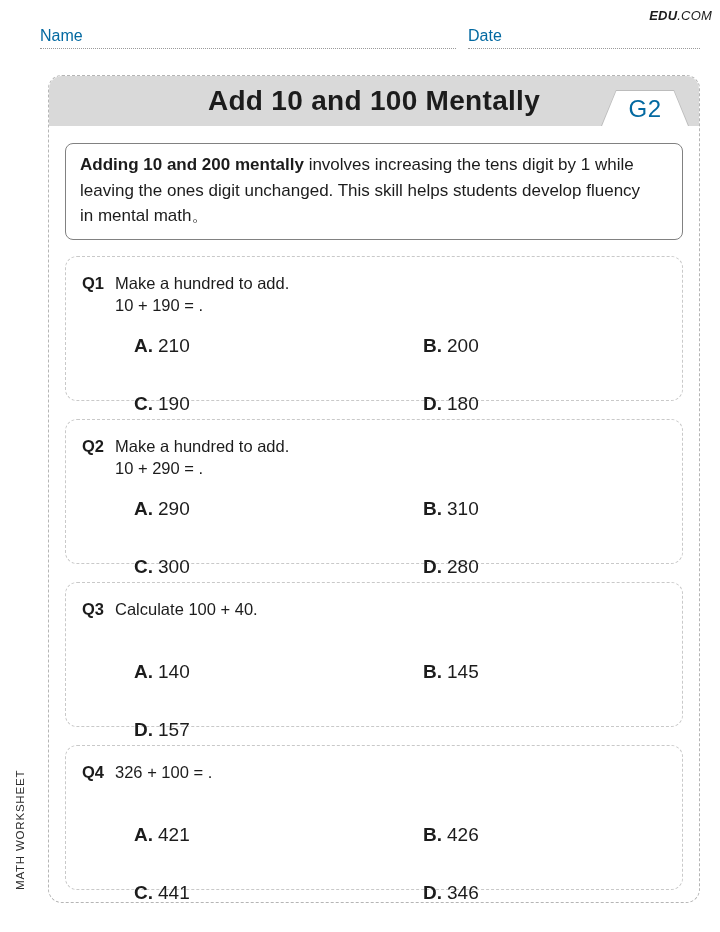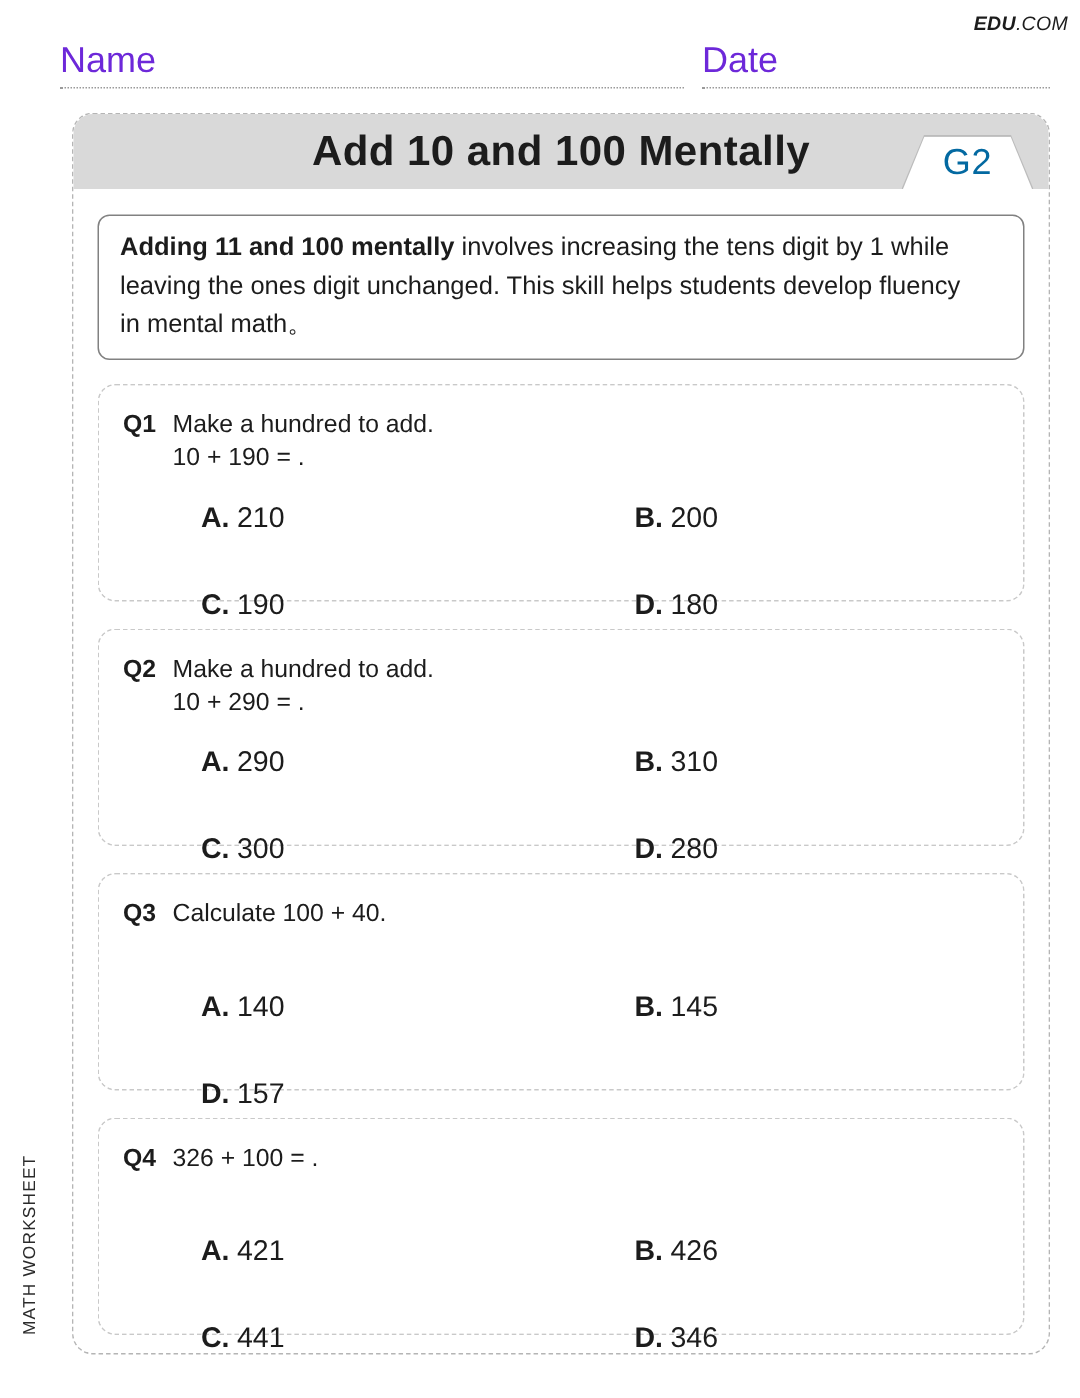--- a/index.html
+++ b/index.html
@@ -22,21 +22,21 @@
   .fields-row {
     position: absolute; top: 27px; left: 40px; width: 660px;
     display: flex; gap: 12px;
   }
   .field {
     border-bottom: 1px dotted #9a9a9a;
     padding-bottom: 3px;
   }
   .field-name { width: 416px; }
   .field-date { flex: 1; }
-  .field-label { font-size: 24px; color: #6d28d9; }
+  .field-label { font-size: 16px; color: #0369a1; }
 
   
   .sheet {
     position: absolute; left: 48px; top: 75px; width: 652px; height: 828px;
     border: 1px dashed #b5b5b5; border-radius: 14px; background: #fff;
   }
   .sheet-header {
     height: 50px; background: #d9d9d9; border-radius: 13px 13px 0 0;
     display: flex; align-items: center; justify-content: center;
     position: relative;
@@ -109,21 +109,21 @@
 <div class="sheet">
 
   <div class="sheet-header">
     <div class="title">Add 10 and 100 Mentally</div>
     <div class="badge-outer">
       <div class="badge-inner">G2</div>
     </div>
   </div>
 
   <div class="intro">
-    <span class="intro-text"><span class="b">Adding 11 and 100 mentally</span><span> involves increasing the tens digit by 1 while leaving the ones digit unchanged. This skill helps students develop fluency in mental math。</span></span>
+    <span class="intro-text"><span class="b">Adding 10 and 200 mentally</span><span> involves increasing the tens digit by 1 while leaving the ones digit unchanged. This skill helps students develop fluency in mental math。</span></span>
   </div>
 
   <div class="qbox">
     <div class="q-prompt">
       <span class="q-id">Q1</span>
       <div class="q-lines">
         <div>Make a hundred to add.</div>
         <div>10 + 190 = .</div>
       </div>
     </div>

